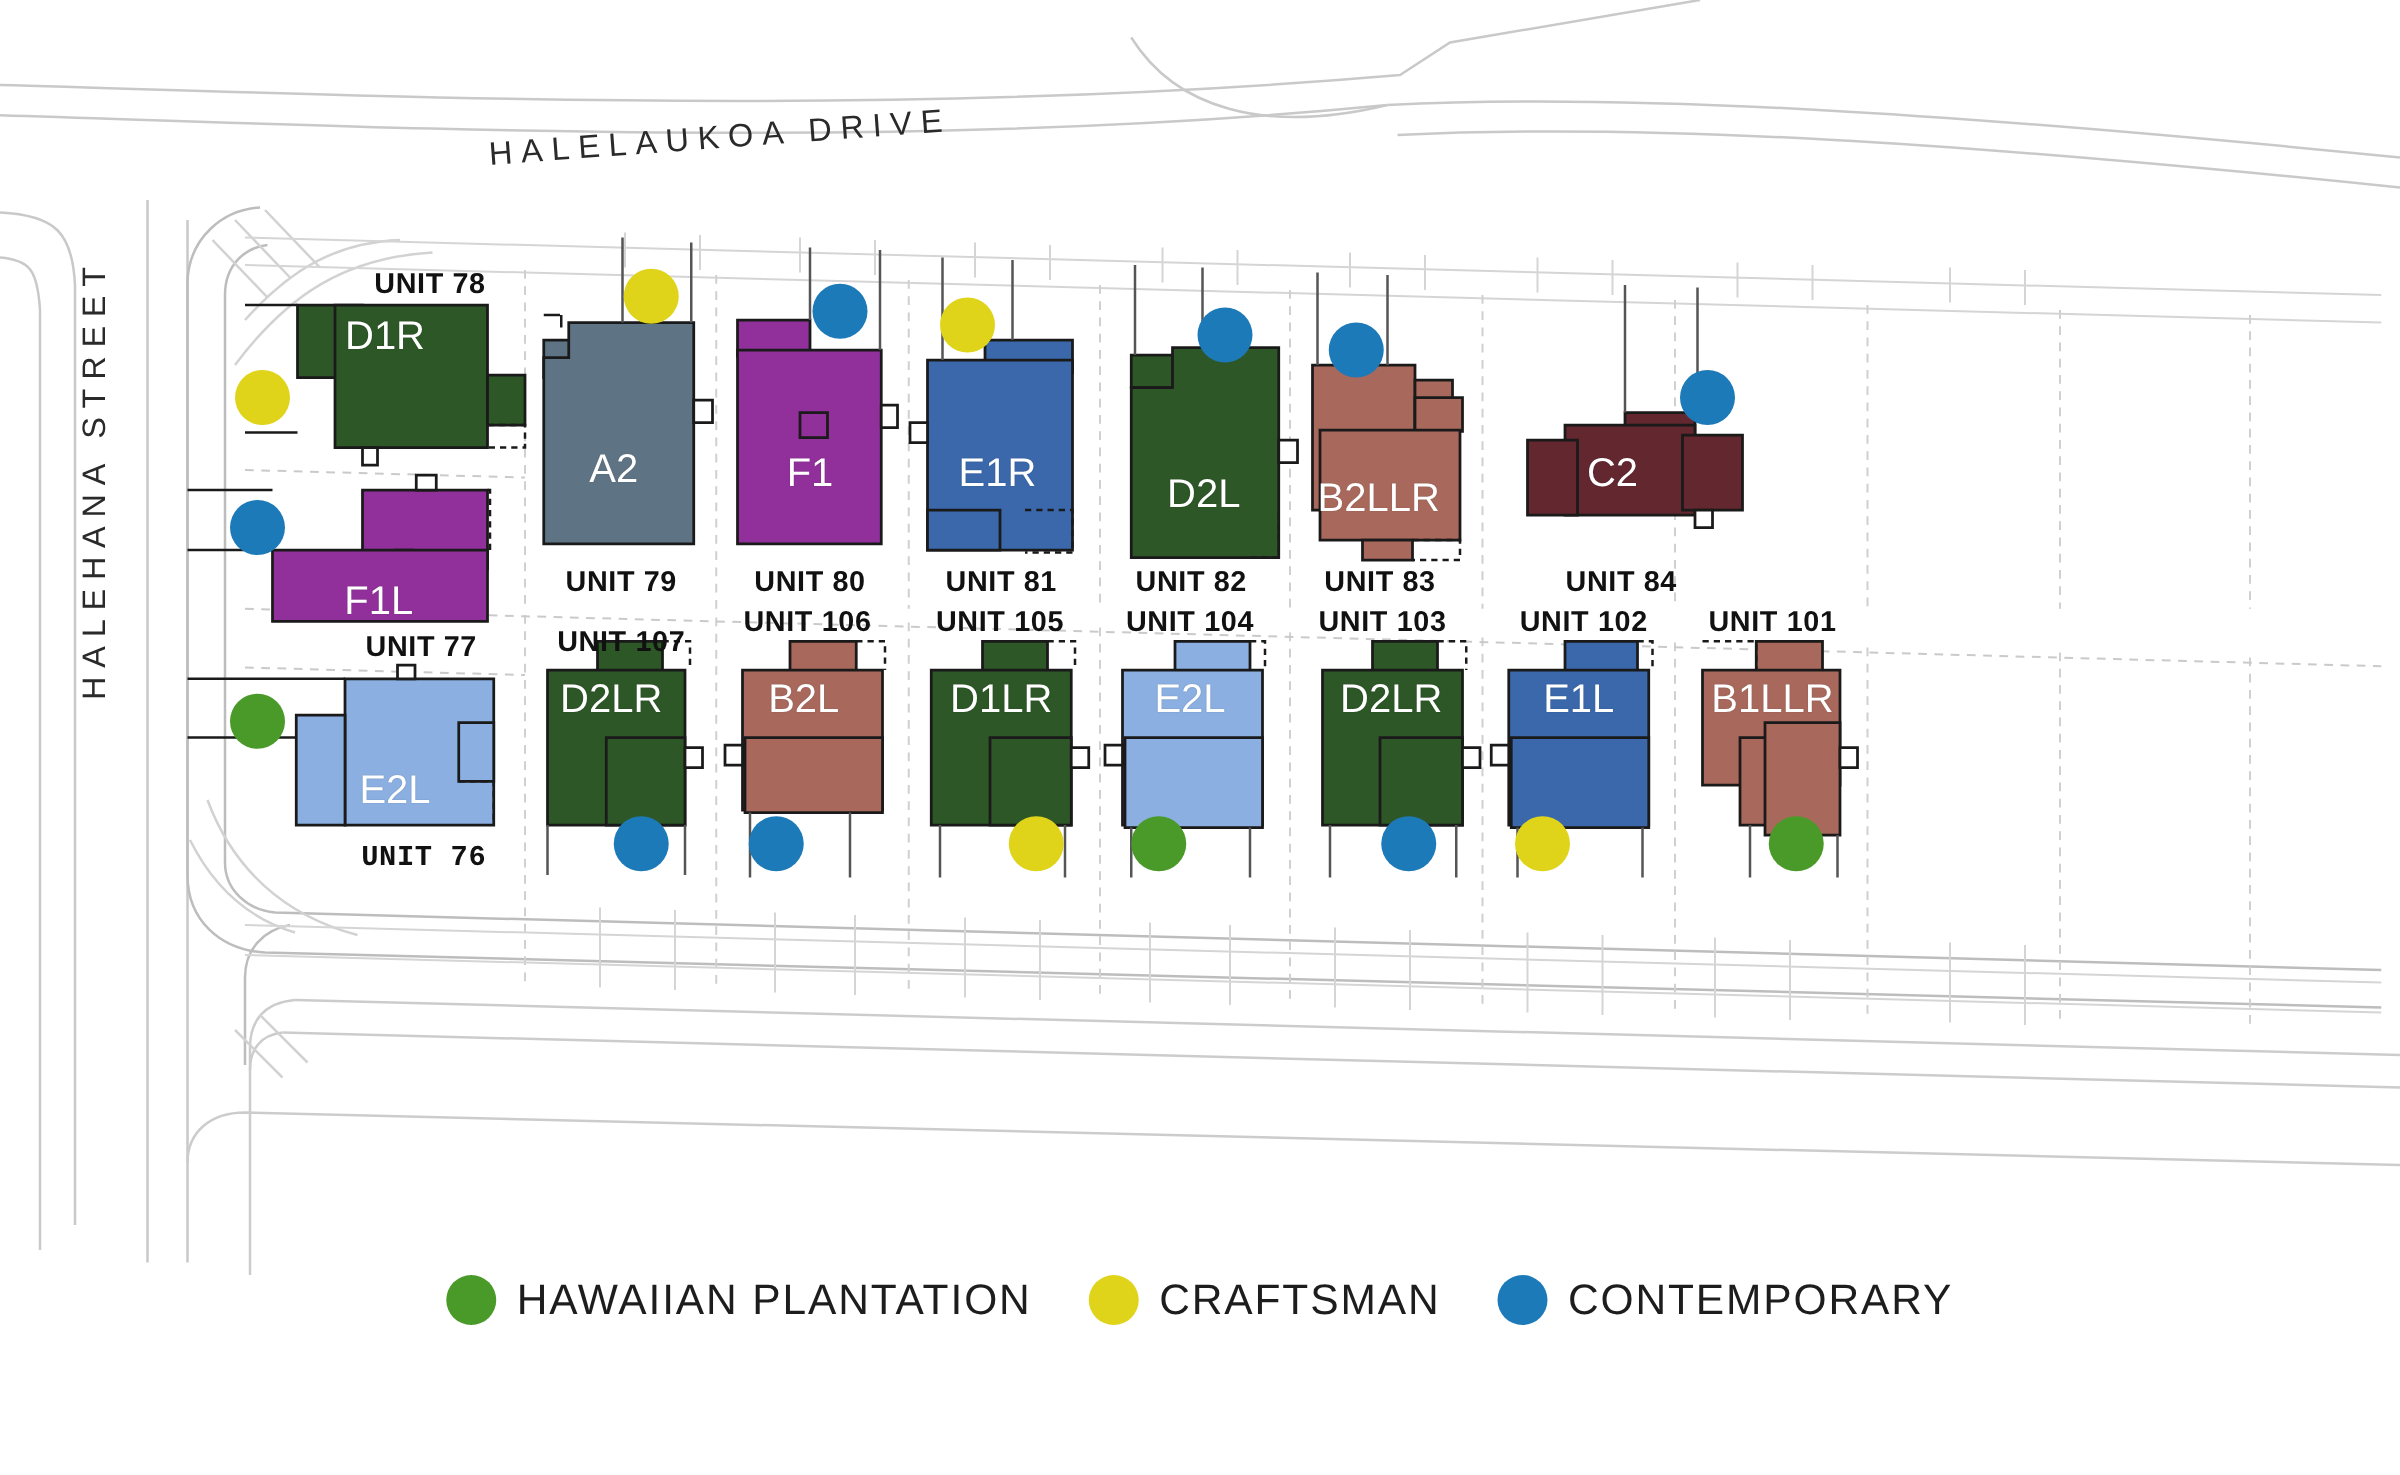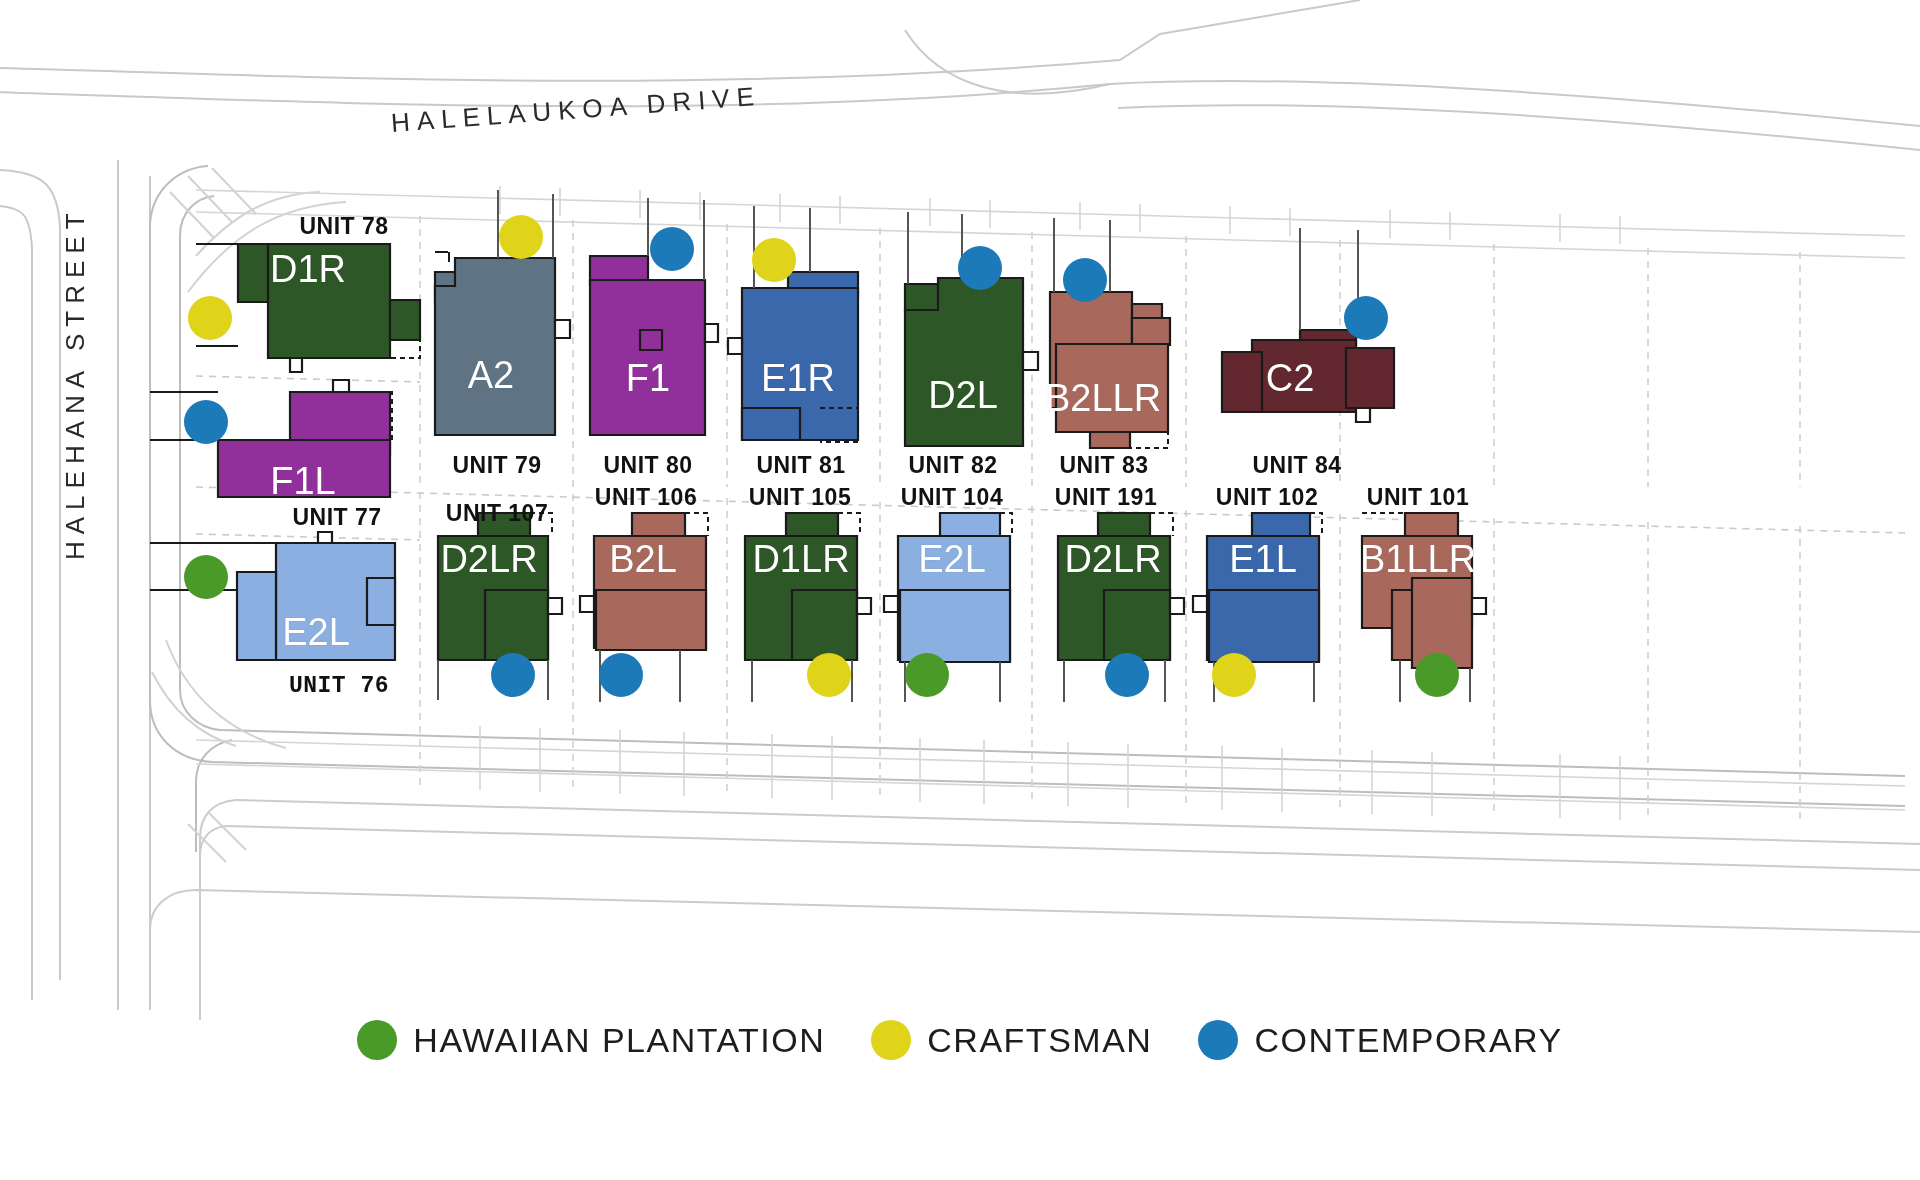--- a/index.html
+++ b/index.html
@@ -25,21 +25,21 @@
     font-size: 23px;
     font-weight: 700;
     letter-spacing: 0.5px;
     color: #111111;
     white-space: nowrap;
     transform: translate(-50%, 0);
   }
   .plan-label {
     position: absolute;
     font-family: "Liberation Sans", sans-serif;
-    font-size: 38px;
+    font-size: 32px;
     font-weight: 400;
     color: #ffffff;
     white-space: nowrap;
     transform: translate(-50%, -50%);
     text-shadow: 0 0 1px rgba(0,0,0,.25);
   }
   .street-label {
     position: absolute;
     font-family: "Liberation Sans", sans-serif;
     font-size: 26px;
@@ -418,21 +418,21 @@
       <div class="dot" style="width: 44px; height: 44px; left: 513px; top: 675px; background: rgb(29, 122, 184);"></div>
       <div class="lot-label" style="left: 646px; top: 484px;">UNIT 106</div>
       <div class="plan-label" style="left: 643px; top: 559px;">B2L</div>
       <div class="dot" style="width: 44px; height: 44px; left: 621px; top: 675px; background: rgb(29, 122, 184);"></div>
       <div class="lot-label" style="left: 800px; top: 484px;">UNIT 105</div>
       <div class="plan-label" style="left: 801px; top: 559px;">D1LR</div>
       <div class="dot" style="width: 44px; height: 44px; left: 829px; top: 675px; background: rgb(224, 212, 27);"></div>
       <div class="lot-label" style="left: 952px; top: 484px;">UNIT 104</div>
       <div class="plan-label" style="left: 952px; top: 559px;">E2L</div>
       <div class="dot" style="width: 44px; height: 44px; left: 927px; top: 675px; background: rgb(74, 154, 42);"></div>
-      <div class="lot-label" style="left: 1106px; top: 484px;">UNIT 191</div>
+      <div class="lot-label" style="left: 1106px; top: 484px;">UNIT 103</div>
       <div class="plan-label" style="left: 1113px; top: 559px;">D2LR</div>
       <div class="dot" style="width: 44px; height: 44px; left: 1127px; top: 675px; background: rgb(29, 122, 184);"></div>
       <div class="lot-label" style="left: 1267px; top: 484px;">UNIT 102</div>
       <div class="plan-label" style="left: 1263px; top: 559px;">E1L</div>
       <div class="dot" style="width: 44px; height: 44px; left: 1234px; top: 675px; background: rgb(224, 212, 27);"></div>
       <div class="lot-label" style="left: 1418px; top: 484px;">UNIT 101</div>
       <div class="plan-label" style="left: 1418px; top: 559px;">B1LLR</div>
       <div class="dot" style="width: 44px; height: 44px; left: 1437px; top: 675px; background: rgb(74, 154, 42);"></div>
     </div>
 

